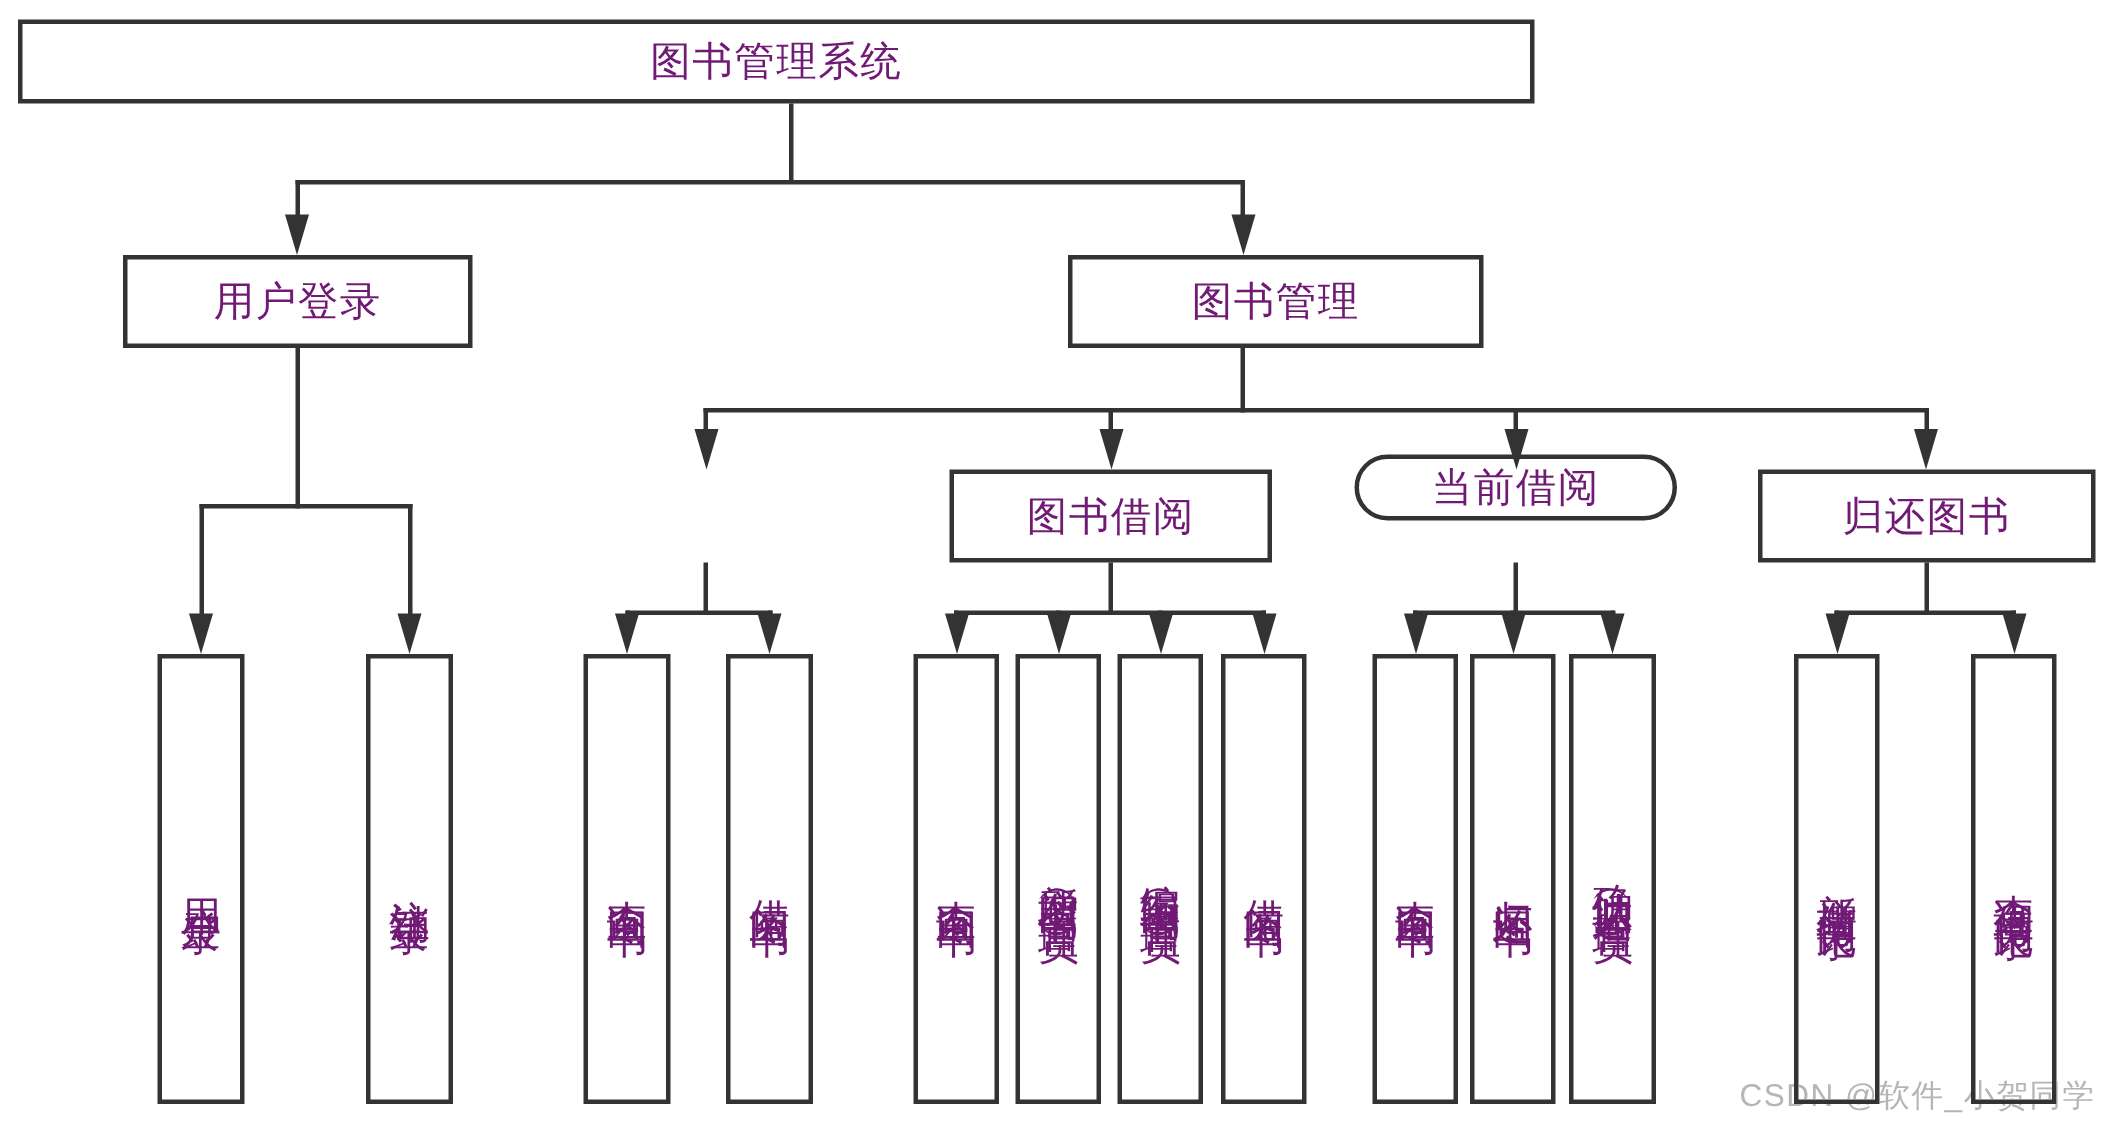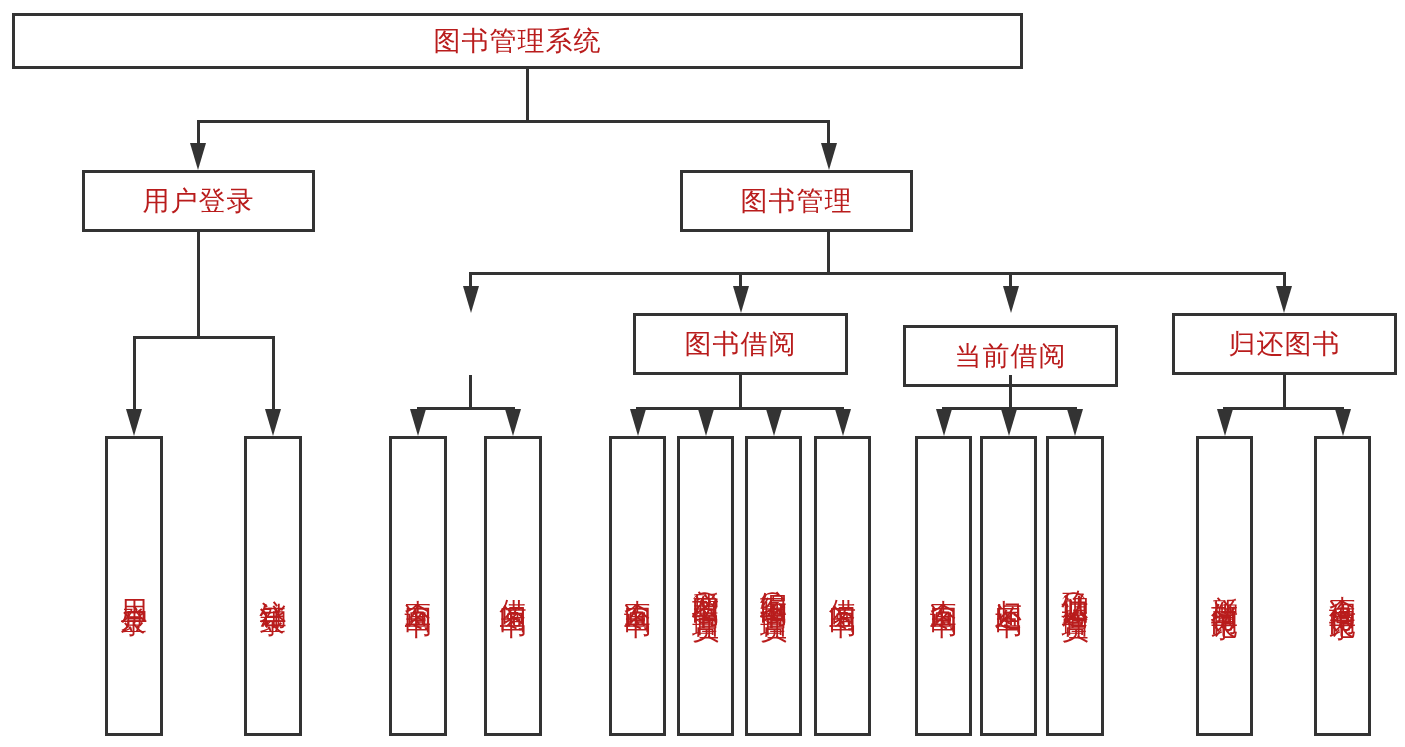--- a/index.html
+++ b/index.html
@@ -12,21 +12,21 @@
     overflow: hidden;
   }
   .box {
     position: absolute;
     box-sizing: border-box;
     border: 3px solid #333333;
     background: #ffffff;
     display: flex;
     align-items: center;
     justify-content: center;
-    color: #b91c1c;
+    color: #701a75;
     font-size: 27px;
     letter-spacing: 1px;
     white-space: nowrap;
   }
   .vbox {
     writing-mode: vertical-rl;
     text-orientation: mixed;
     font-size: 27px;
     letter-spacing: 4px;
     white-space: normal;
@@ -58,28 +58,28 @@
 
 <div class="stage">
 
   <div class="box" style="left:12px;top:13px;width:1011px;height:56px;">
     <span>图书管理系统</span>
   </div>
 
   <div class="box" style="left:82px;top:170px;width:233px;height:62px;">
     <span>用户登录</span>
   </div>
-  <div class="box" style="left:680px;top:170px;width:233px;height:62px;">
+  <div class="box" style="left:712px;top:170px;width:277px;height:62px;">
     <span>图书管理</span>
   </div>
 
   <div class="box" style="left:633px;top:313px;width:215px;height:62px;">
     <span>图书借阅</span>
   </div>
-  <div class="box" style="left:903px;top:325px;width:215px;height:62px;">
+  <div class="box" style="left:903px;top:303px;width:215px;height:44px;border-radius:25px;">
     <span>当前借阅</span>
   </div>
   <div class="box" style="left:1172px;top:313px;width:225px;height:62px;">
     <span>归还图书</span>
   </div>
 
   <div class="box vbox" style="left:105px;top:436px;width:58px;height:300px;">
     <span>用户登录</span>
   </div>
   <div class="box vbox" style="left:244px;top:436px;width:58px;height:300px;">
@@ -177,14 +177,15 @@
   <div class="vline" style="left:1007px;top:407px;height:8px;"></div>
   <div class="arrow" style="left:1000.5px;top:409px;"></div>
   <div class="vline" style="left:1073.5px;top:407px;height:8px;"></div>
   <div class="arrow" style="left:1067px;top:409px;"></div>
 
   <div class="vline" style="left:1223px;top:407px;height:8px;"></div>
   <div class="arrow" style="left:1216.5px;top:409px;"></div>
   <div class="vline" style="left:1341px;top:407px;height:8px;"></div>
   <div class="arrow" style="left:1334.5px;top:409px;"></div>
 
+  <div class="watermark">CSDN @软件_小贺同学</div>
 
 </div>
 
 </body></html>

